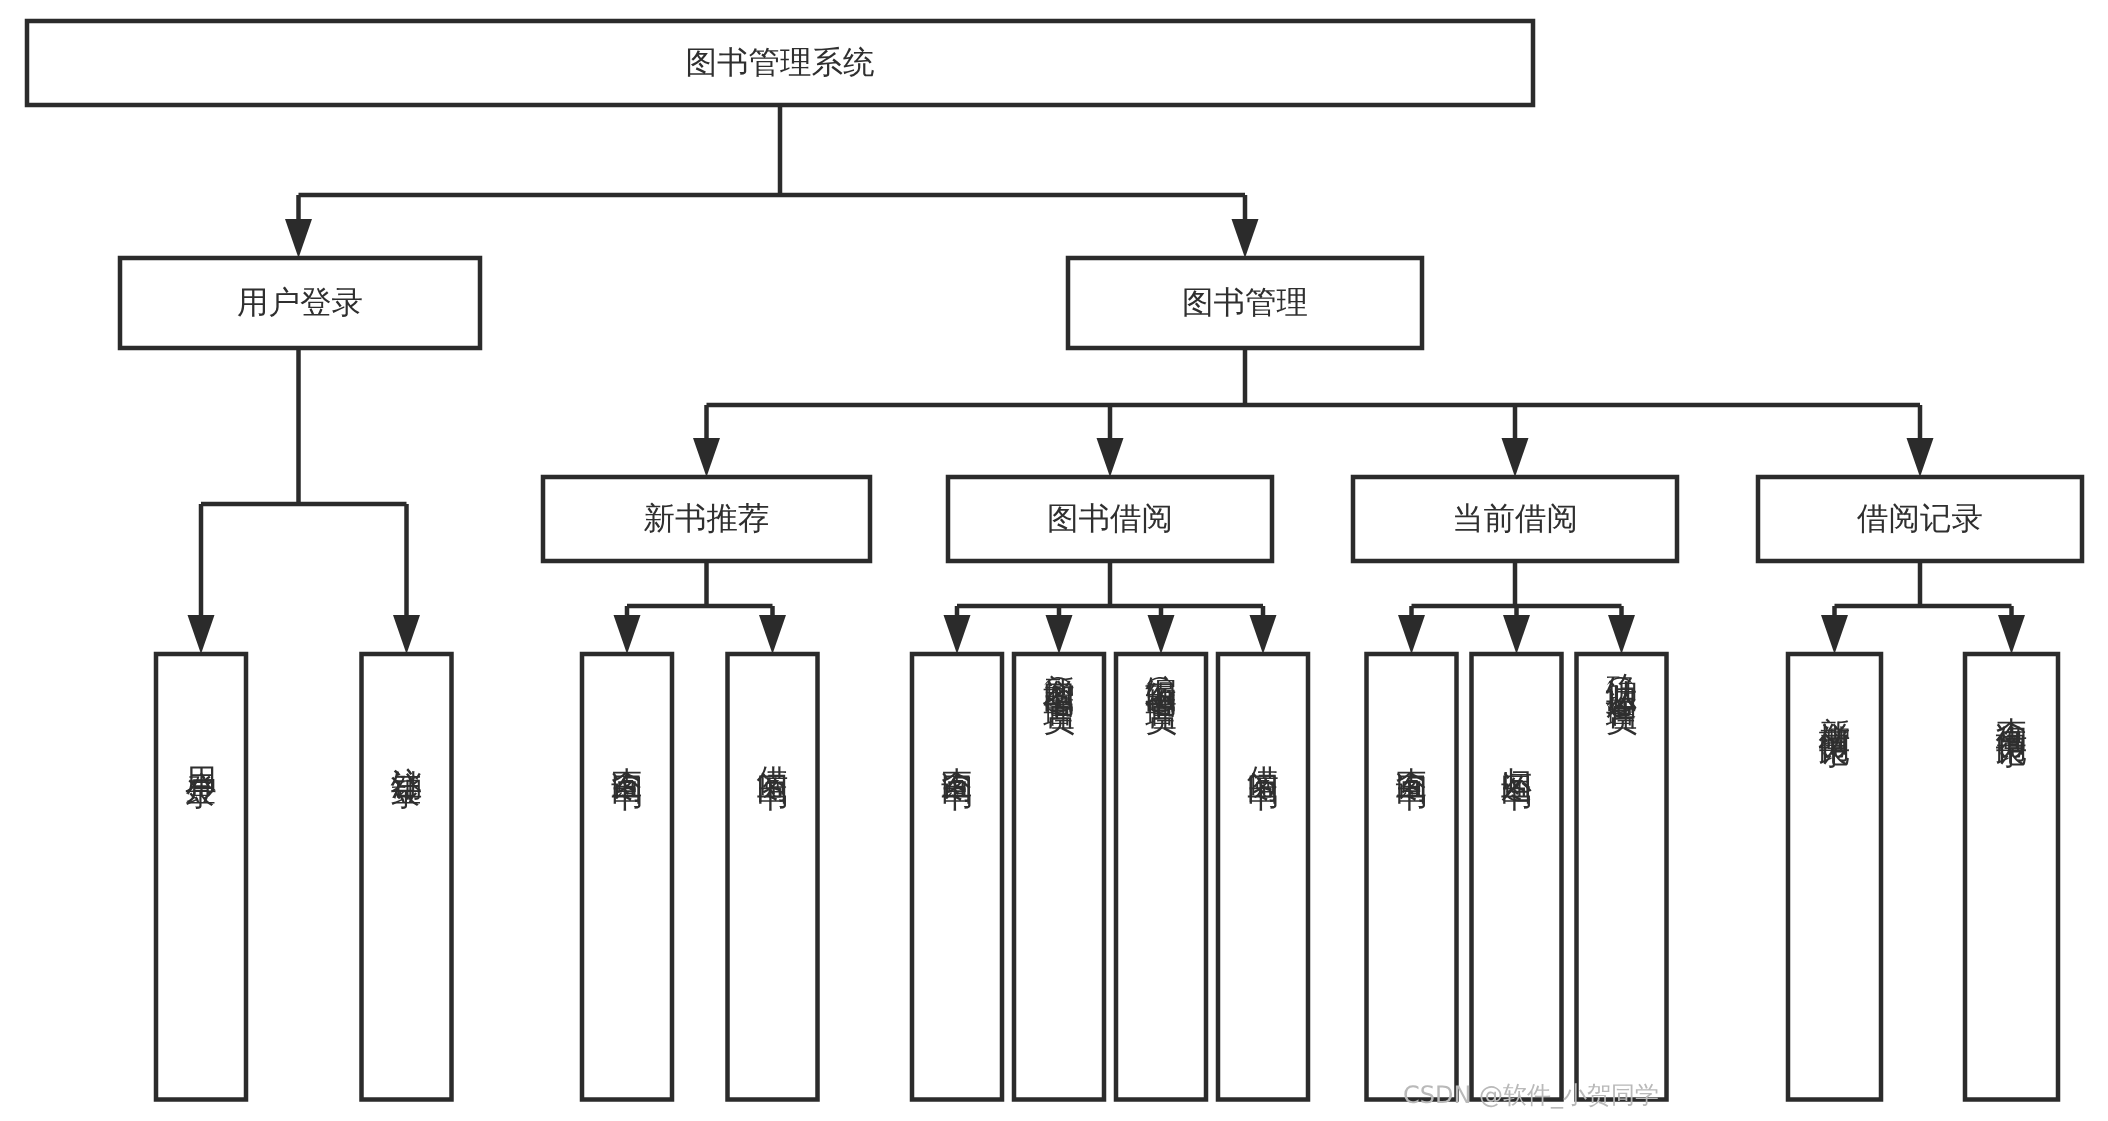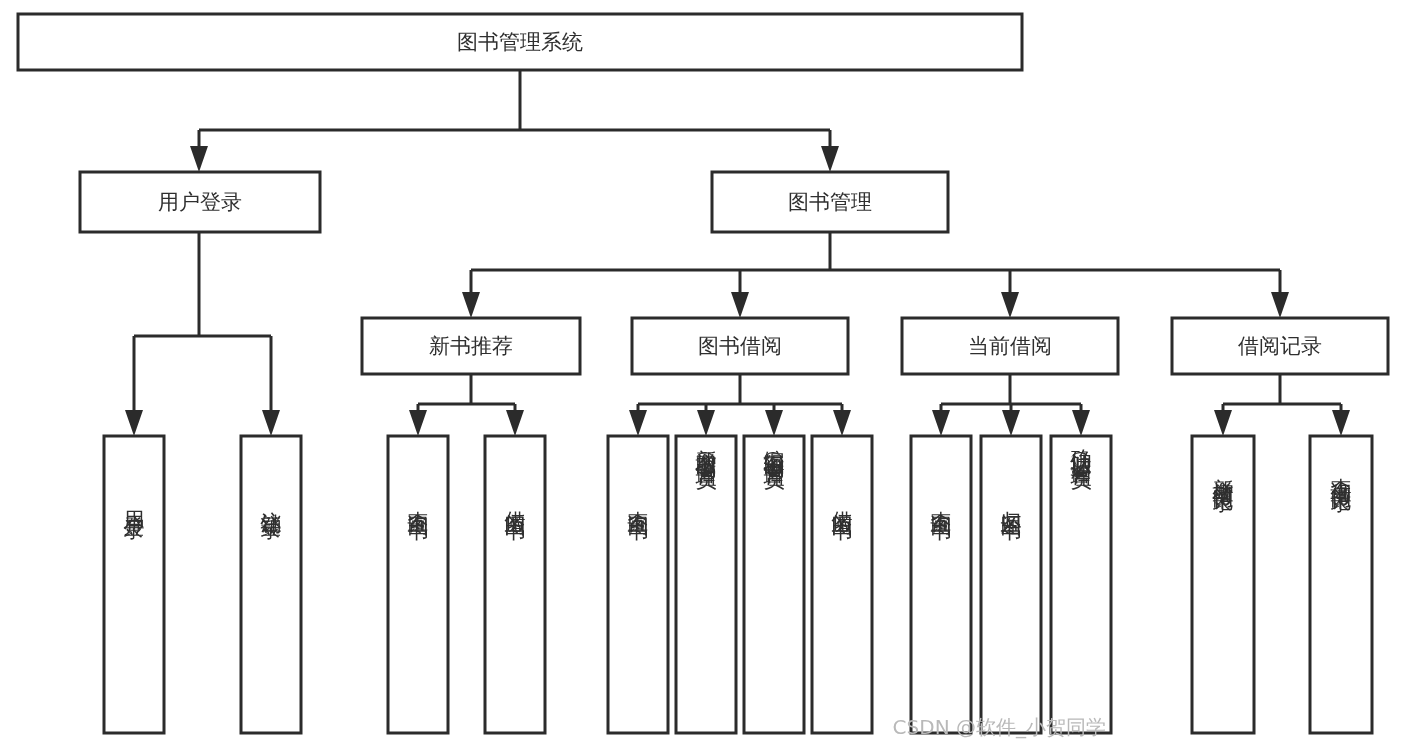--- a/index.html
+++ b/index.html
@@ -56,21 +56,21 @@
     writing-mode: vertical-rl;
     text-orientation: upright;
     text-anchor: middle;
     letter-spacing: 3px;
   }
   .watermark {
     position: absolute;
     right: 14px;
     bottom: 6px;
     font-family: "DejaVu Sans", sans-serif;
-    font-size: 20px;
+    font-size: 16px;
     color: #b9b9b9;
     white-space: nowrap;
     pointer-events: none;
     user-select: none;
   }
 </style>
 </head>
 <body>
 
 <div id="diagram-root">

